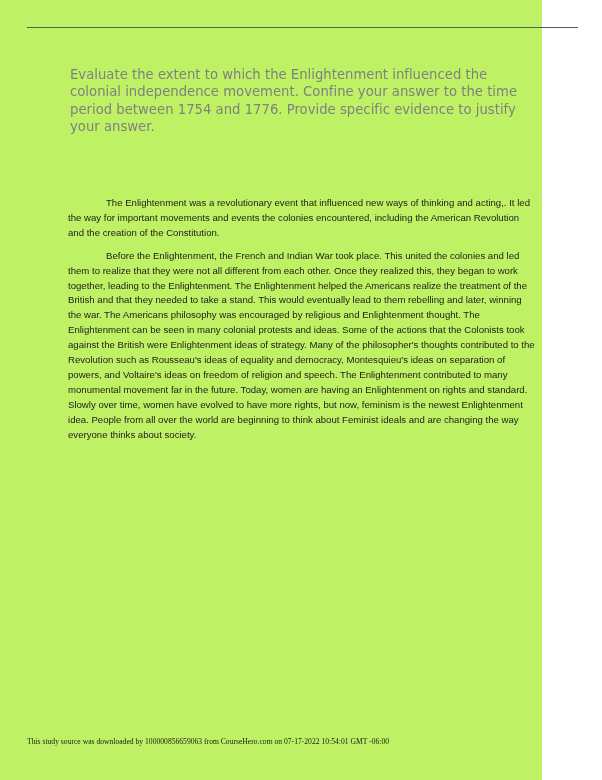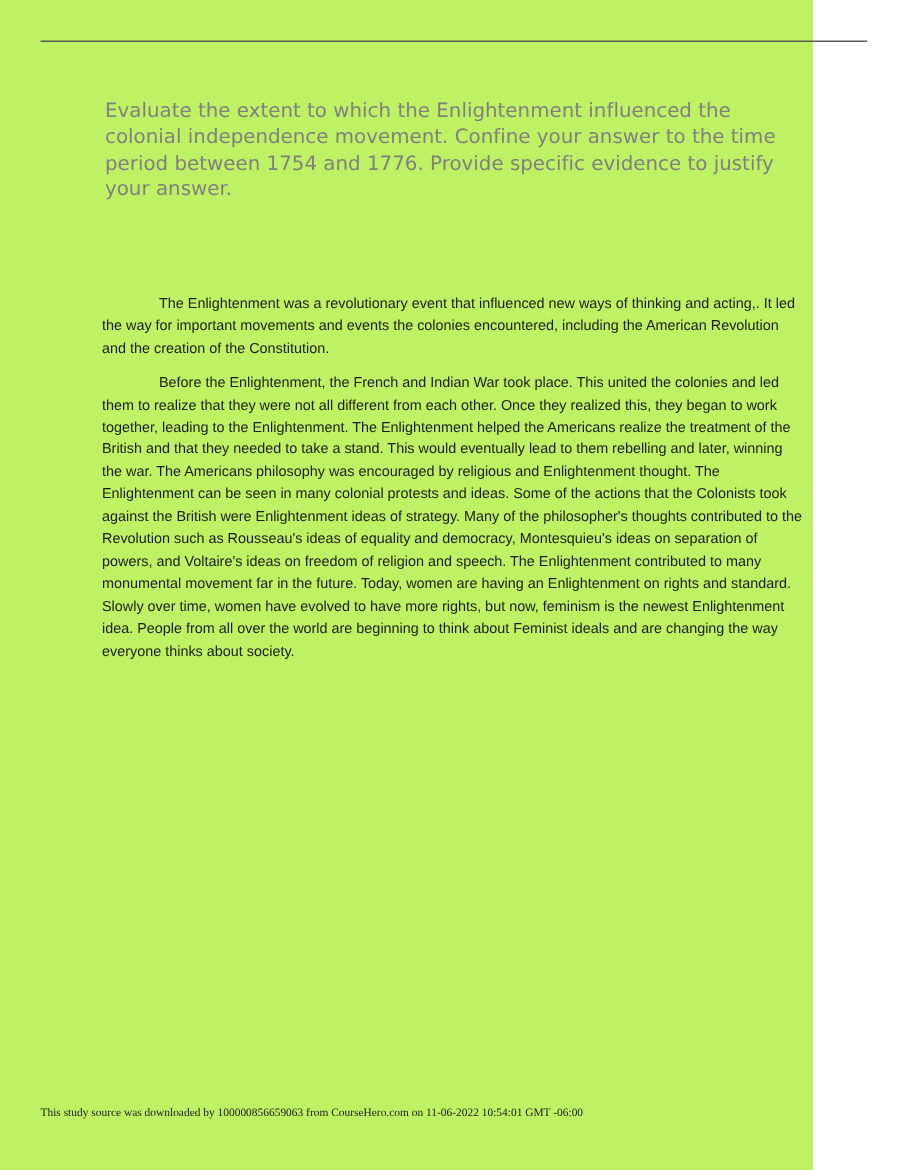--- a/index.html
+++ b/index.html
@@ -103,16 +103,16 @@
 
   <div class="top-rule"></div>
 
   <div class="prompt">Evaluate the extent to which the Enlightenment influenced the colonial independence movement. Confine your answer to the time period between 1754 and 1776. Provide specific evidence to justify your answer.</div>
 
   <div class="essay">
     <p>The Enlightenment was a revolutionary event that influenced new ways of thinking and acting,. It led the way for important movements and events the colonies encountered, including the American Revolution and the creation of the Constitution.</p>
     <p>Before the Enlightenment, the French and Indian War took place. This united the colonies and led them to realize that they were not all different from each other. Once they realized this, they began to work together, leading to the Enlightenment. The Enlightenment helped the Americans realize the treatment of the British and that they needed to take a stand. This would eventually lead to them rebelling and later, winning the war. The Americans philosophy was encouraged by religious and Enlightenment thought.  The Enlightenment can be seen in many colonial protests and ideas. Some of the actions that the Colonists took against the British were Enlightenment ideas of strategy. Many of the philosopher's thoughts contributed to the Revolution such as Rousseau's ideas of equality and democracy, Montesquieu's ideas on separation of powers, and Voltaire's ideas on freedom of religion and speech. The Enlightenment contributed to many monumental movement far in the future. Today, women are having an Enlightenment on rights and standard. Slowly over time, women have evolved to have more rights, but now, feminism is the newest Enlightenment idea. People from all over the world are beginning to think about Feminist ideals and are changing the way everyone thinks about society.</p>
   </div>
 
-  <div class="footer-attr">This study source was downloaded by 100000856659063 from CourseHero.com on 11-06-2022 10:54:01 GMT -06:00</div>
+  <div class="footer-attr">This study source was downloaded by 100000856659063 from CourseHero.com on 07-17-2022 10:54:01 GMT -06:00</div>
 
 
 </div>
 
 </body></html>

